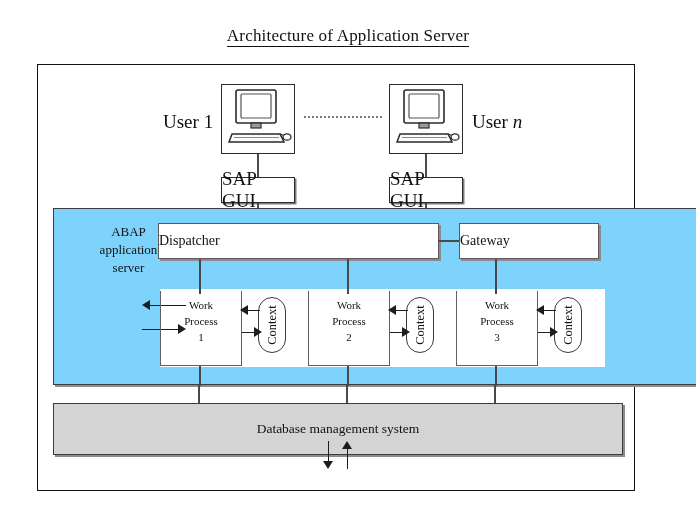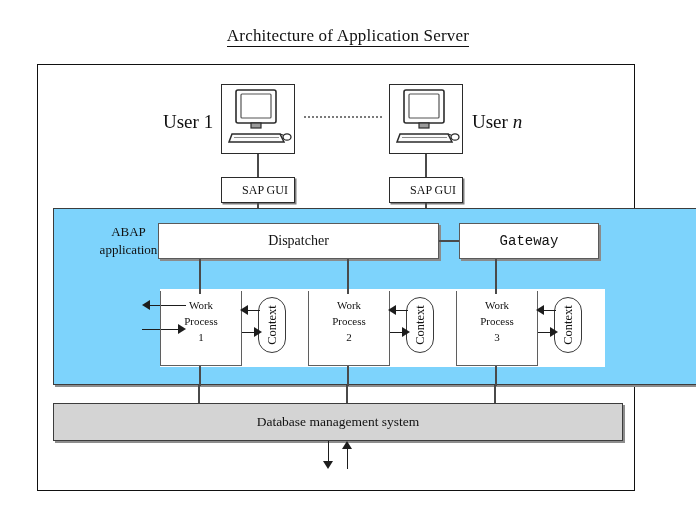--- a/index.html
+++ b/index.html
@@ -78,24 +78,23 @@
 
   
   .sapgui-box {
     position: absolute;
     border: 1.5px solid #2b2b2b;
     background: #ffffff;
     box-sizing: border-box;
     display: flex;
     align-items: center;
     justify-content: center;
-    font-size: 12px;
+    font-size: 19px;
     color: #111111;
     box-shadow: 1.5px 1.5px 0 #7d7d7d;
-    padding-left: 14px;
   }
 
   
   #abap-server-box {
     position: absolute;
     left: 15px;
     top: 143px;
     width: 670px;
     height: 177px;
     background: #7dd3fc;
@@ -115,21 +114,20 @@
   }
 
   
   .whitebar {
     position: absolute;
     background: #ffffff;
     border: 1.5px solid #5a5a5a;
     box-sizing: border-box;
     display: flex;
     align-items: center;
-    justify-content: center;
     font-size: 14px;
     color: #111111;
     box-shadow: 2px 2px 0 #8b8b8b;
   }
 
   
   #wp-band {
     position: absolute;
     left: 106px;
     top: 80px;
@@ -282,27 +280,28 @@
   </div>
 
   <div class="vline" style="left:219px; top:138px; height:25px;"></div>
   <div class="vline" style="left:387px; top:138px; height:25px;"></div>
 
   <div id="abap-server-box">
 
     <div id="abap-server-label">
       <div>ABAP</div>
       <div>application</div>
+      <div>server</div>
     </div>
 
     <div class="whitebar" style="left:104px; top:14px; width:281px; height:36px;">
       <span>Dispatcher</span>
     </div>
 
-    <div class="whitebar" style="left:405px; top:14px; width:140px; height:36px;font-family:Liberation Mono, monospace;">
+    <div class="whitebar" style="left:405px; top:14px; width:140px; height:36px;">
       <span>Gateway</span>
     </div>
 
     <div class="hline" style="left:385px; top:31px; width:20px;"></div>
 
     <div id="wp-band"></div>
 
     <div class="vline" style="left:145px; top:50px; height:35px;"></div>
     <div class="vline" style="left:293px; top:50px; height:35px;"></div>
     <div class="vline" style="left:441px; top:50px; height:35px;"></div>
@@ -360,21 +359,21 @@
     <div class="vline" style="left:145px; top:157px; height:20px;"></div>
     <div class="vline" style="left:293px; top:157px; height:20px;"></div>
     <div class="vline" style="left:441px; top:157px; height:20px;"></div>
 
   </div>
 
   <div class="vline" style="left:160px; top:320px; height:18px;"></div>
   <div class="vline" style="left:308px; top:320px; height:18px;"></div>
   <div class="vline" style="left:456px; top:320px; height:18px;"></div>
 
-  <div class="graybar" style="left:15px; top:338px; width:570px; height:38px;">
+  <div class="graybar" style="left:15px; top:338px; width:570px; height:52px;">
     <span>Database management system</span>
   </div>
 
   <div class="arrow-shaft" style="left:289.5px; top:376px; width:1.6px; height:22px;"></div>
   <div class="arrow-head ah-down" style="left:285px; top:396px;"></div>
 
   <div class="arrow-shaft" style="left:308.5px; top:382px; width:1.6px; height:22px;"></div>
   <div class="arrow-head ah-up" style="left:304px; top:376px;"></div>
 
 

